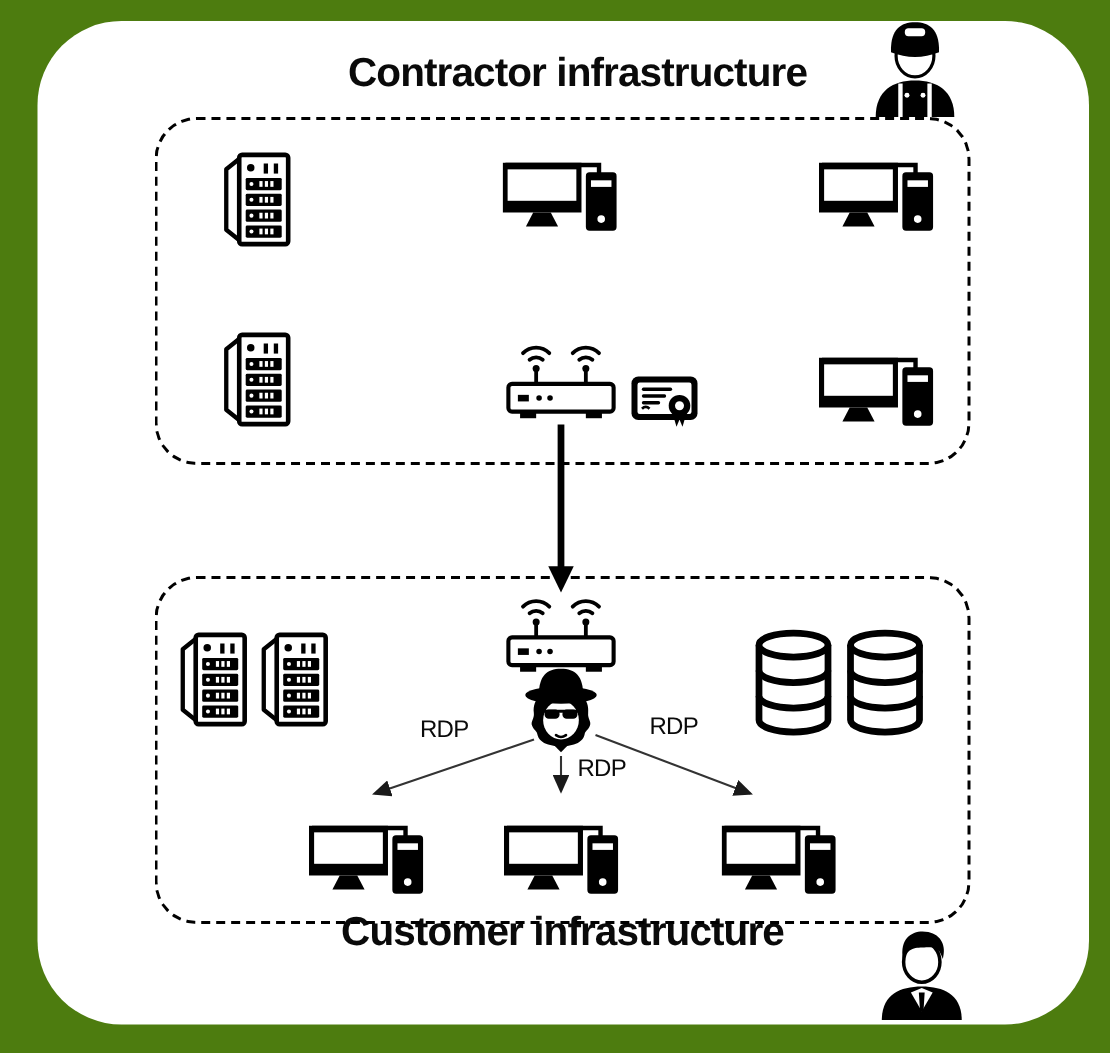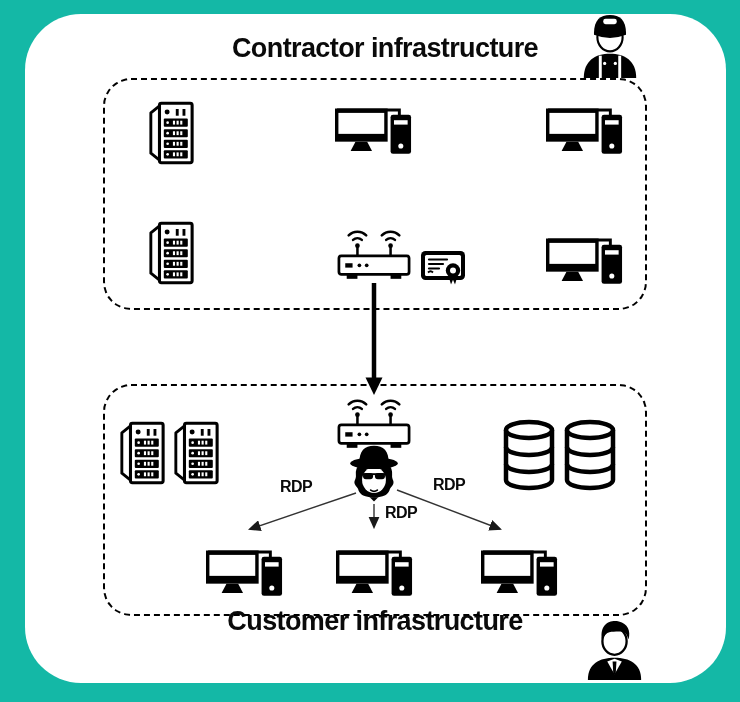--- a/index.html
+++ b/index.html
@@ -1,29 +1,29 @@
 <!DOCTYPE html>
 <html><head>
 <meta charset="utf-8">
 <style>
   html,body{margin:0;padding:0;background:#1f1f1f;}
-  .stage{position:relative;width:740px;height:702px;background:#14b8a6;overflow:hidden;
+  .stage{position:relative;width:740px;height:702px;background:#4d7c0f;overflow:hidden;
          font-family:"Liberation Sans",sans-serif;}
   .card{position:absolute;left:25px;top:14px;width:701px;height:669px;background:#ffffff;
         border-radius:56px;}
   .zone{position:absolute;border:2.5px dashed #000;border-radius:28px;background:transparent;}
   .zone-contractor{left:103px;top:78px;width:540px;height:228px;}
   .zone-customer{left:103px;top:384px;width:540px;height:228px;}
   .title{position:absolute;font-weight:bold;color:#0a0a0a;font-size:27px;letter-spacing:-0.6px;
          text-align:center;white-space:nowrap;}
   .title-top{left:105px;top:33px;width:560px;}
   .title-bottom{left:95px;top:606px;width:560px;}
   .icon{position:absolute;}
   .icon svg{display:block;width:100%;height:100%;}
-  .rdp{position:absolute;font-weight:bold;font-size:16px;color:#0a0a0a;letter-spacing:-0.5px;}
+  .rdp{position:absolute;font-weight:normal;font-size:16px;color:#0a0a0a;letter-spacing:-0.5px;}
   .rdp-left{left:280px;top:478px;}
   .rdp-middle{left:385px;top:504px;}
   .rdp-right{left:433px;top:476px;}
   .arrows{position:absolute;left:0;top:0;width:740px;height:702px;pointer-events:none;}
   .defs-holder{position:absolute;width:0;height:0;overflow:hidden;}
 </style>
 </head>
 <body>
 
 <svg class="defs-holder" aria-hidden="true">

